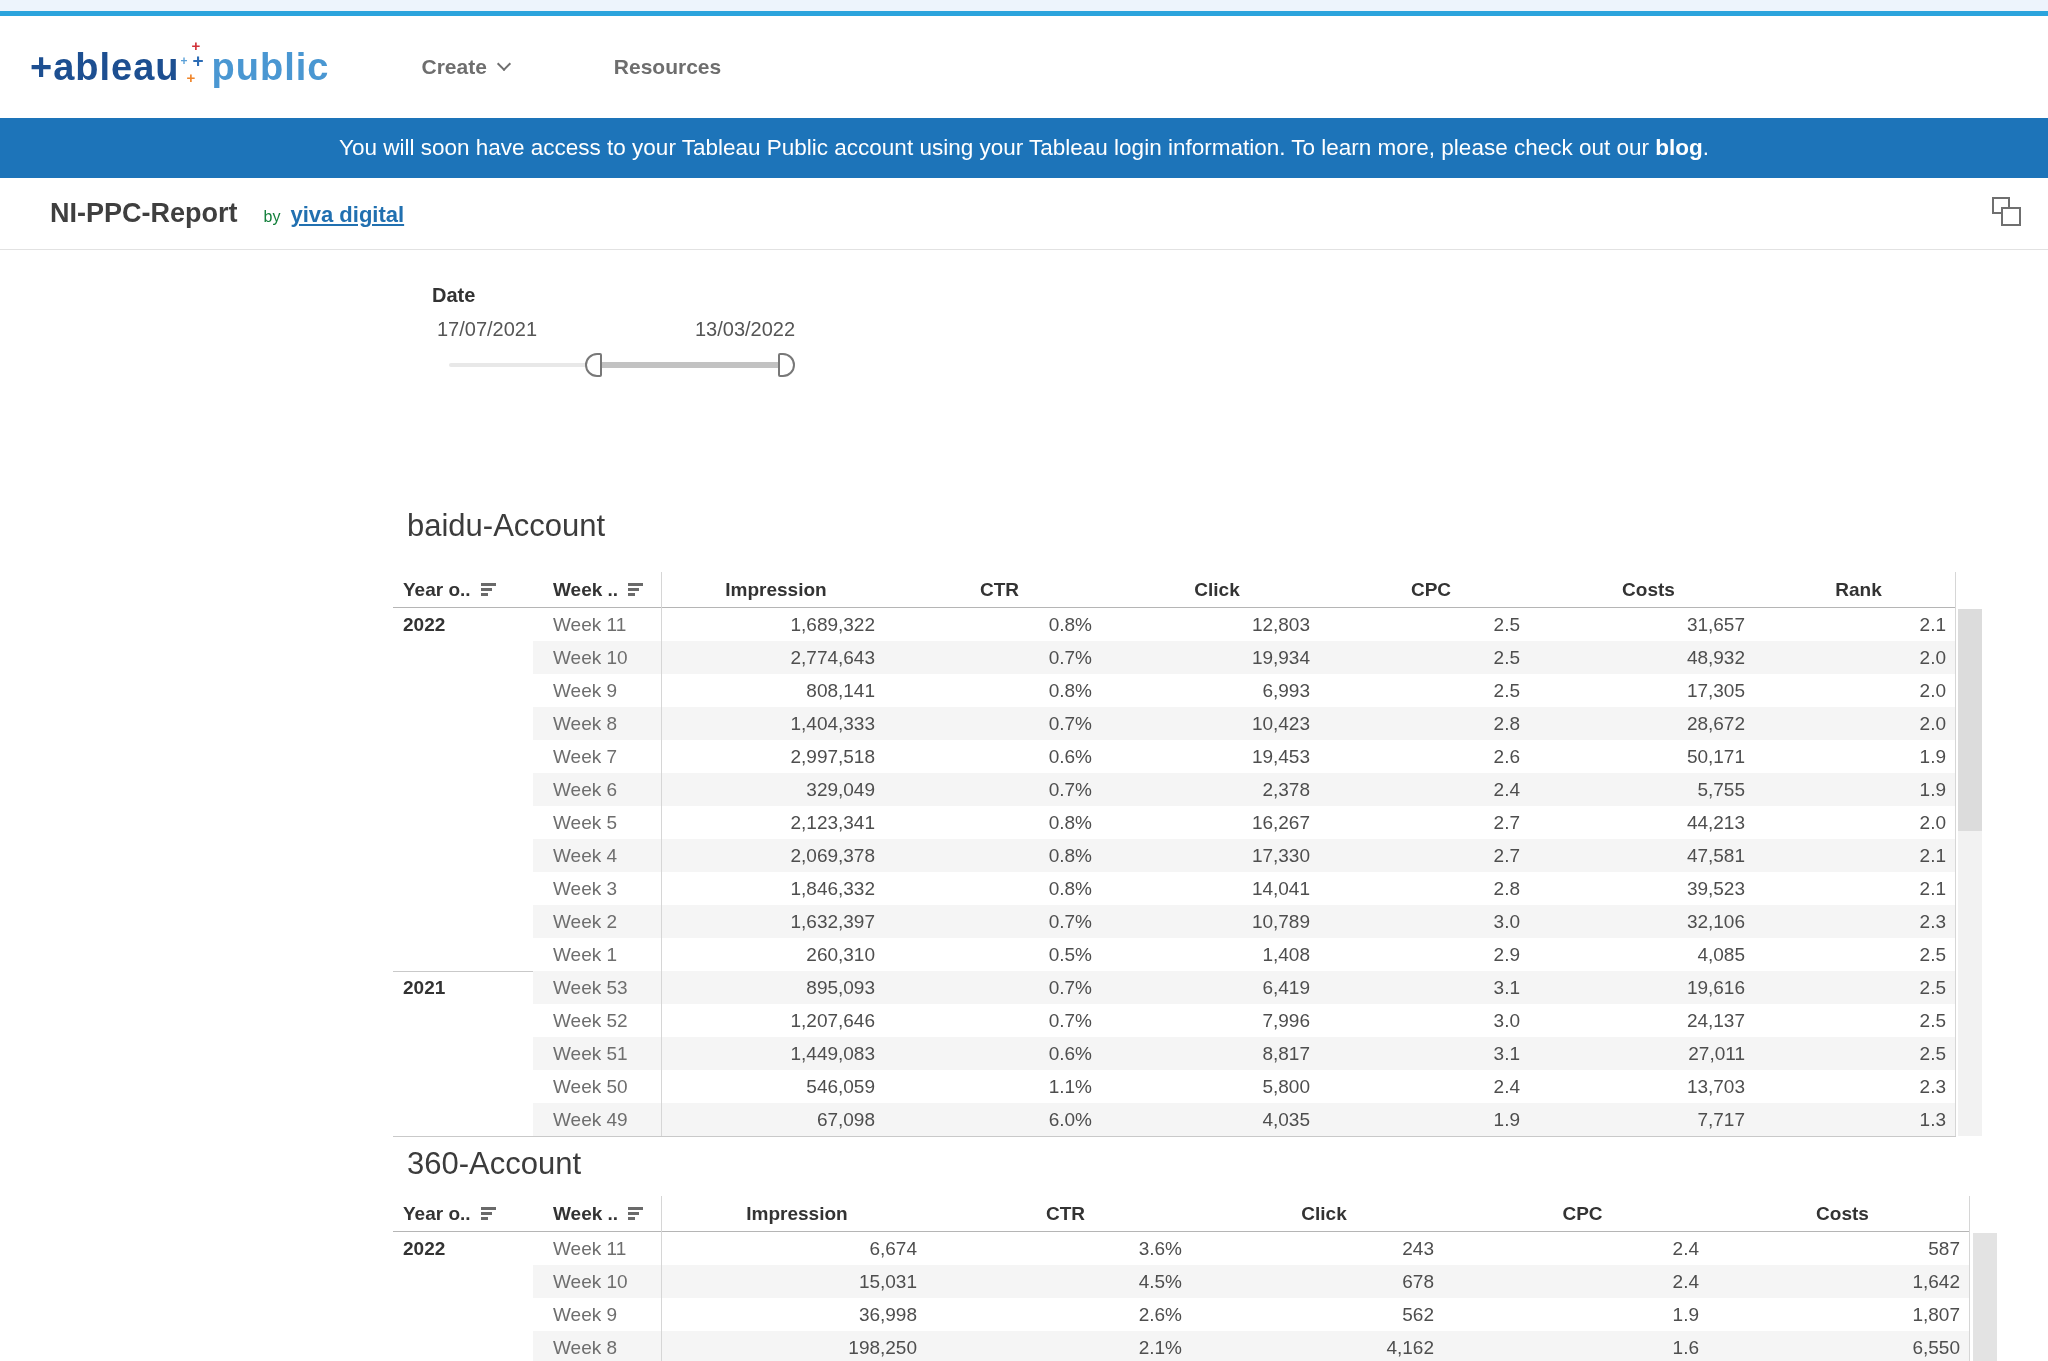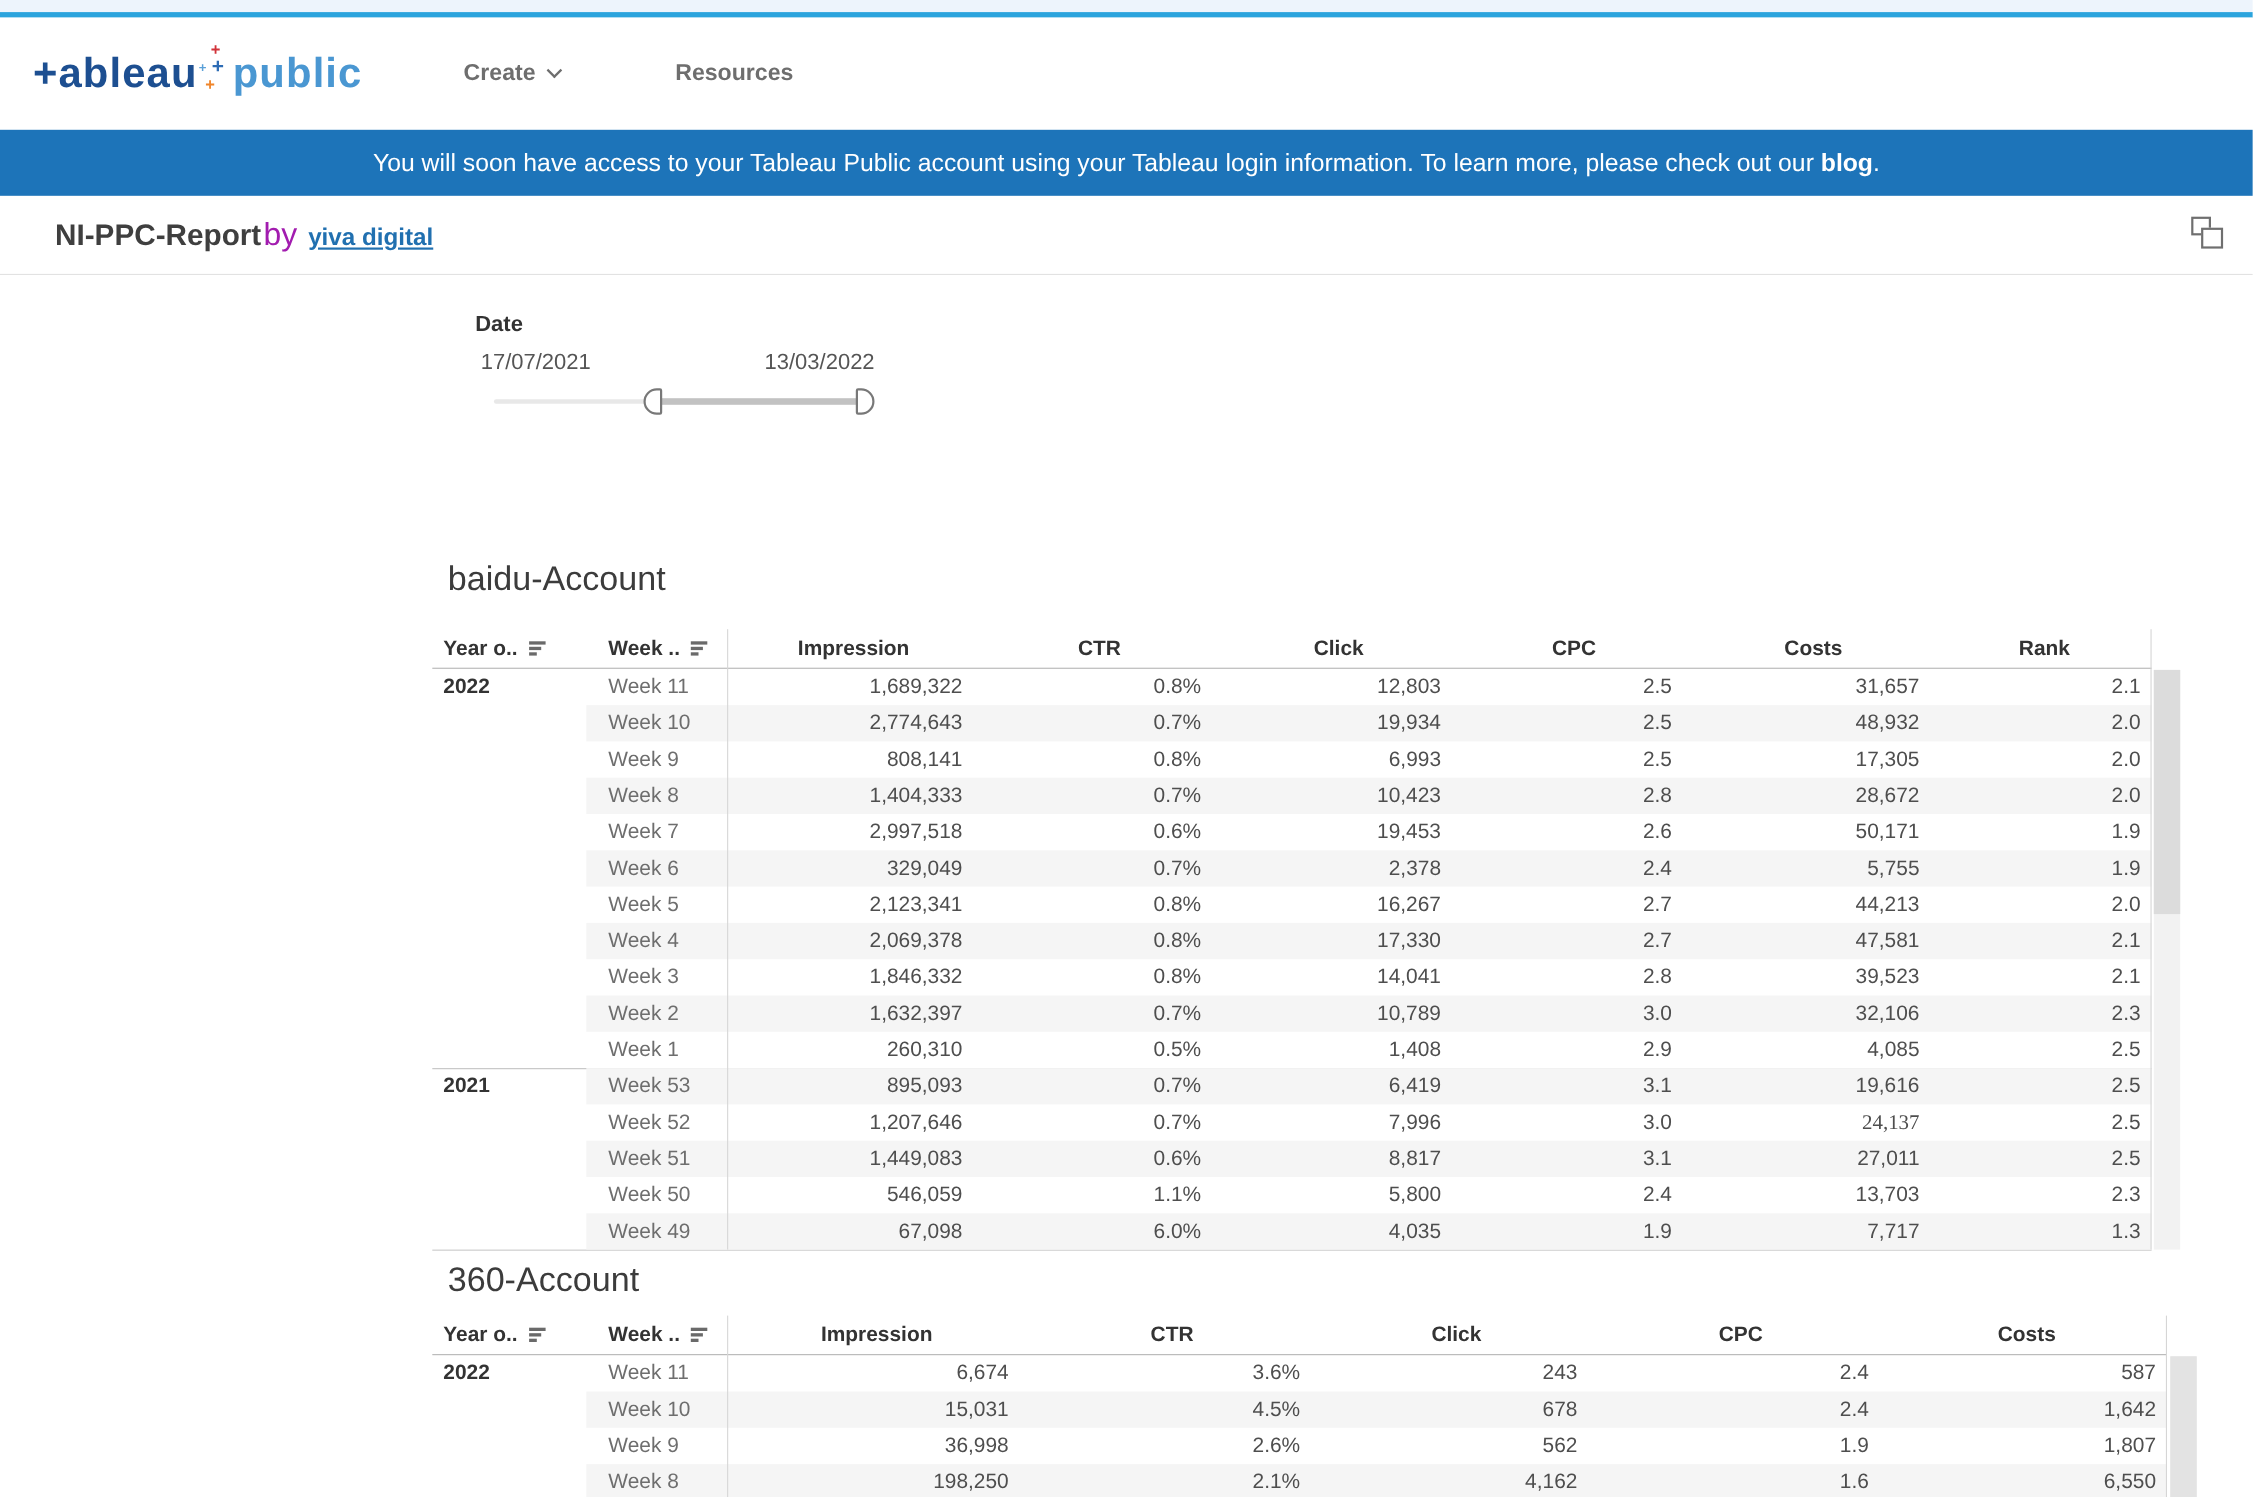--- a/index.html
+++ b/index.html
@@ -29,21 +29,21 @@
   .nav-create{margin-left:92px}
   .nav-resources{margin-left:105px}
   .chev{display:inline-block;width:10px;height:10px;border-right:2.5px solid var(--nav-gray);border-bottom:2.5px solid var(--nav-gray);transform:rotate(45deg);margin-left:12px;margin-top:-6px}
   
   .banner{position:absolute;left:0;top:118px;width:2048px;height:60px;background:var(--banner-bg);display:flex;align-items:center;justify-content:center;color:#fff;font-size:22.5px}
   .banner b{font-weight:700;cursor:pointer}
   
   .titlebar{position:absolute;left:0;top:178px;width:2048px;height:72px;border-bottom:1px solid #e2e2e2}
   .titlebar-inner{position:absolute;left:50px;top:20px;display:flex;align-items:baseline}
   .report-title{font-size:27px;font-weight:700;color:#3f3f3f}
-  .by-label{font-size:29px;color:#a21caf;margin-left:2px}
+  .by-label{font-size:16px;color:#15803d;margin-left:26px}
   .author-link{font-size:22px;font-weight:700;color:var(--link-blue);text-decoration:underline;margin-left:10px;cursor:pointer}
   .share-icon{position:absolute;left:1992px;top:19px;width:32px;height:32px;cursor:pointer}
   .share-back{position:absolute;left:0;top:0;width:18px;height:17px;border:2.5px solid #6f6f6f;background:transparent}
   .share-front{position:absolute;left:9px;top:10px;width:20px;height:19px;border:2.5px solid #6f6f6f;background:#fff}
   
   .date-label{position:absolute;left:432px;top:284px;font-size:20px;font-weight:700;color:#333}
   .date-start{position:absolute;left:437px;top:318px;font-size:20px;color:#555}
   .date-end{position:absolute;left:695px;top:318px;font-size:20px;color:#555}
   .slider{position:absolute;left:449px;top:350px;width:345px;height:30px}
   .slider-track{position:absolute;left:0;top:13px;width:345px;height:4px;background:#e8e8e8;border-radius:2px}
@@ -321,21 +321,21 @@
       </div>
     </div>
     <div class="trow">
       <div class="td year" style="width: 140px;"></div>
       <div class="rowbody">
         <div class="td week" style="width: 128px;">Week 52</div>
         <div class="td num" style="width: 230px;">1,207,646</div>
         <div class="td num" style="width: 217px;">0.7%</div>
         <div class="td num" style="width: 218px;">7,996</div>
         <div class="td num" style="width: 210px;">3.0</div>
-        <div class="td num" style="width: 225px; font-family: Liberation Serif, serif;">24,137</div>
+        <div class="td num" style="width: 225px;">24,137</div>
         <div class="td num" style="width: 195px;">2.5</div>
       </div>
     </div>
     <div class="trow">
       <div class="td year" style="width: 140px;"></div>
       <div class="rowbody shade">
         <div class="td week" style="width: 128px;">Week 51</div>
         <div class="td num" style="width: 230px;">1,449,083</div>
         <div class="td num" style="width: 217px;">0.6%</div>
         <div class="td num" style="width: 218px;">8,817</div>

